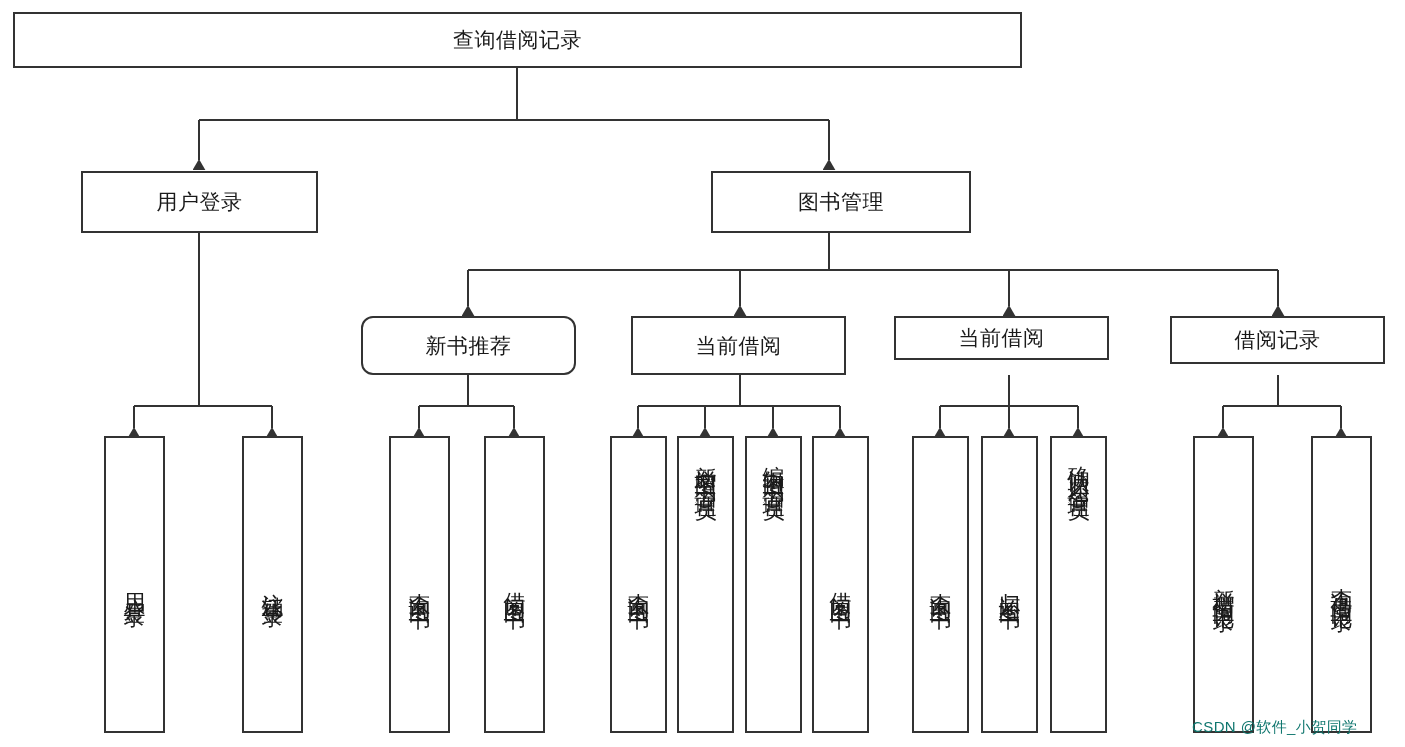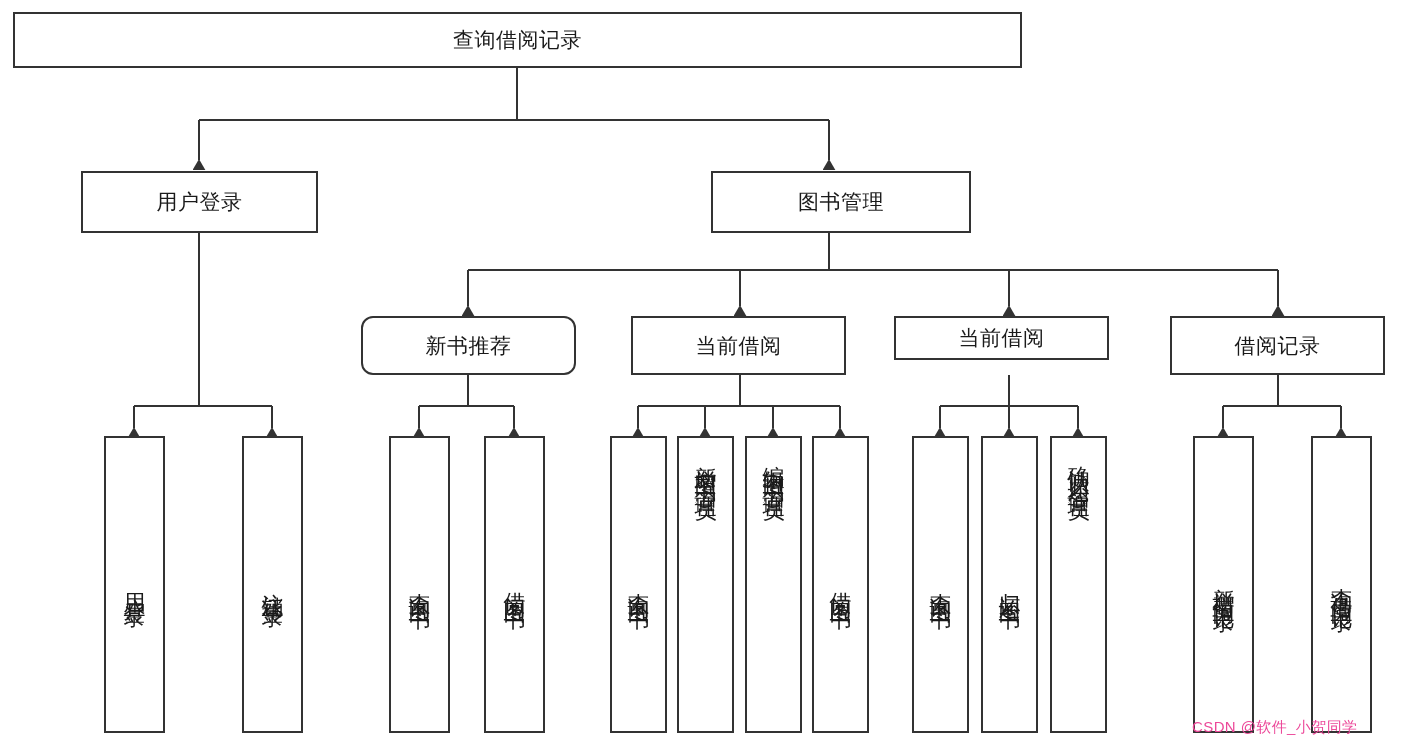--- a/index.html
+++ b/index.html
@@ -58,21 +58,21 @@
     letter-spacing: 5px;
     line-height: 1;
   }
   .node.v.mid {
     align-items: center;
     padding-top: 0;
   }
   .watermark {
     position: absolute;
     font-size: 15px;
-    color: #ec4899;
+    color: #0f766e;
     white-space: nowrap;
     letter-spacing: 0.4px;
   }
 </style>
 </head>
 <body>
 
 <div id="canvas">
 
   <svg id="edges" viewBox="0 0 1405 747">
@@ -138,21 +138,21 @@
 
   <div class="node h" style="left:361px; top:316px; width:215px; height:59px;border-radius:12px;">
     <span class="lbl">新书推荐</span>
   </div>
   <div class="node h" style="left:631px; top:316px; width:215px; height:59px;">
     <span class="lbl">当前借阅</span>
   </div>
   <div class="node h" style="left:894px; top:316px; width:215px; height:44px;">
     <span class="lbl">当前借阅</span>
   </div>
-  <div class="node h" style="left:1170px; top:316px; width:215px; height:59px;">
+  <div class="node h" style="left:1170px; top:316px; width:215px; height:48px;">
     <span class="lbl">借阅记录</span>
   </div>
 
   <div class="node v mid" style="left:104px; top:436px; width:61px; height:297px;">
     <span class="lbl">用户登录</span>
   </div>
   <div class="node v mid" style="left:242px; top:436px; width:61px; height:297px;">
     <span class="lbl">注销登录</span>
   </div>
 

